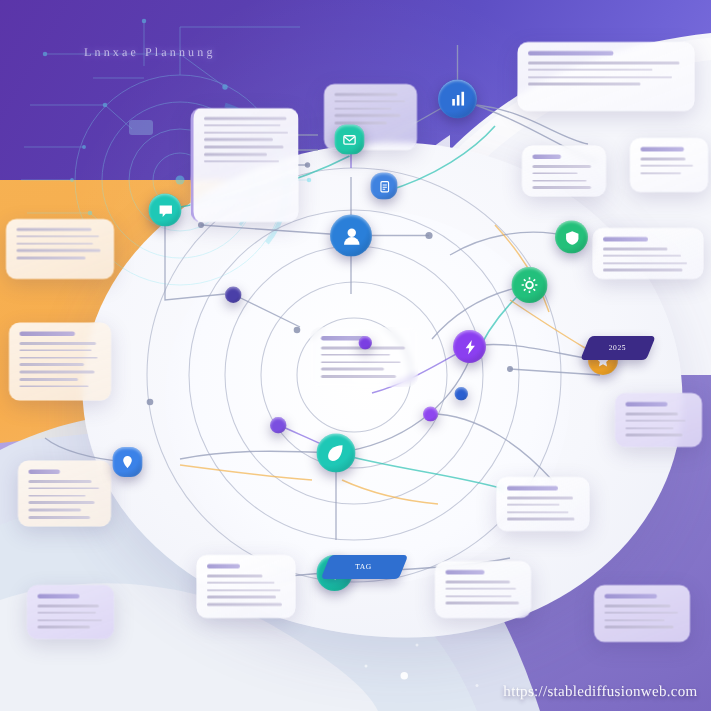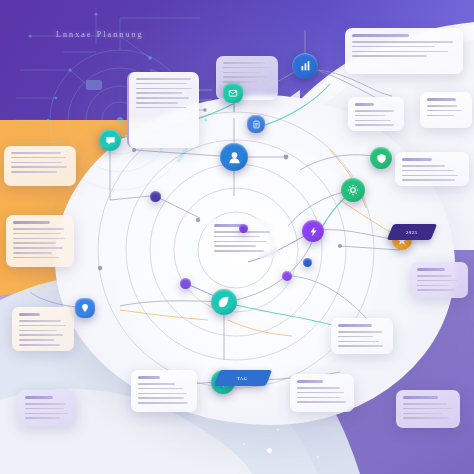--- a/index.html
+++ b/index.html
@@ -441,13 +441,14 @@
       <div class="ribbon" style="left: 217px; top: 370px; width: 52px; height: 16px; background: rgb(47, 111, 208); box-shadow: rgba(40, 30, 90, 0.3) 0px 3px 7px;">
         <span style="transform: skewX(22deg);">TAG</span>
       </div>
     </div>
 
   <div class="sparkle" style="left:267px;top:448px;width:5px;height:5px;"></div>
   <div class="sparkle" style="left:243px;top:443px;width:2px;height:2px;opacity:.6;"></div>
   <div class="sparkle" style="left:317px;top:456px;width:2px;height:2px;opacity:.55;"></div>
   <div class="sparkle" style="left:277px;top:429px;width:2px;height:2px;opacity:.5;"></div>
 
+  <div class="watermark">https://stablediffusionweb.com</div>
 </div>
 
 </body></html>

